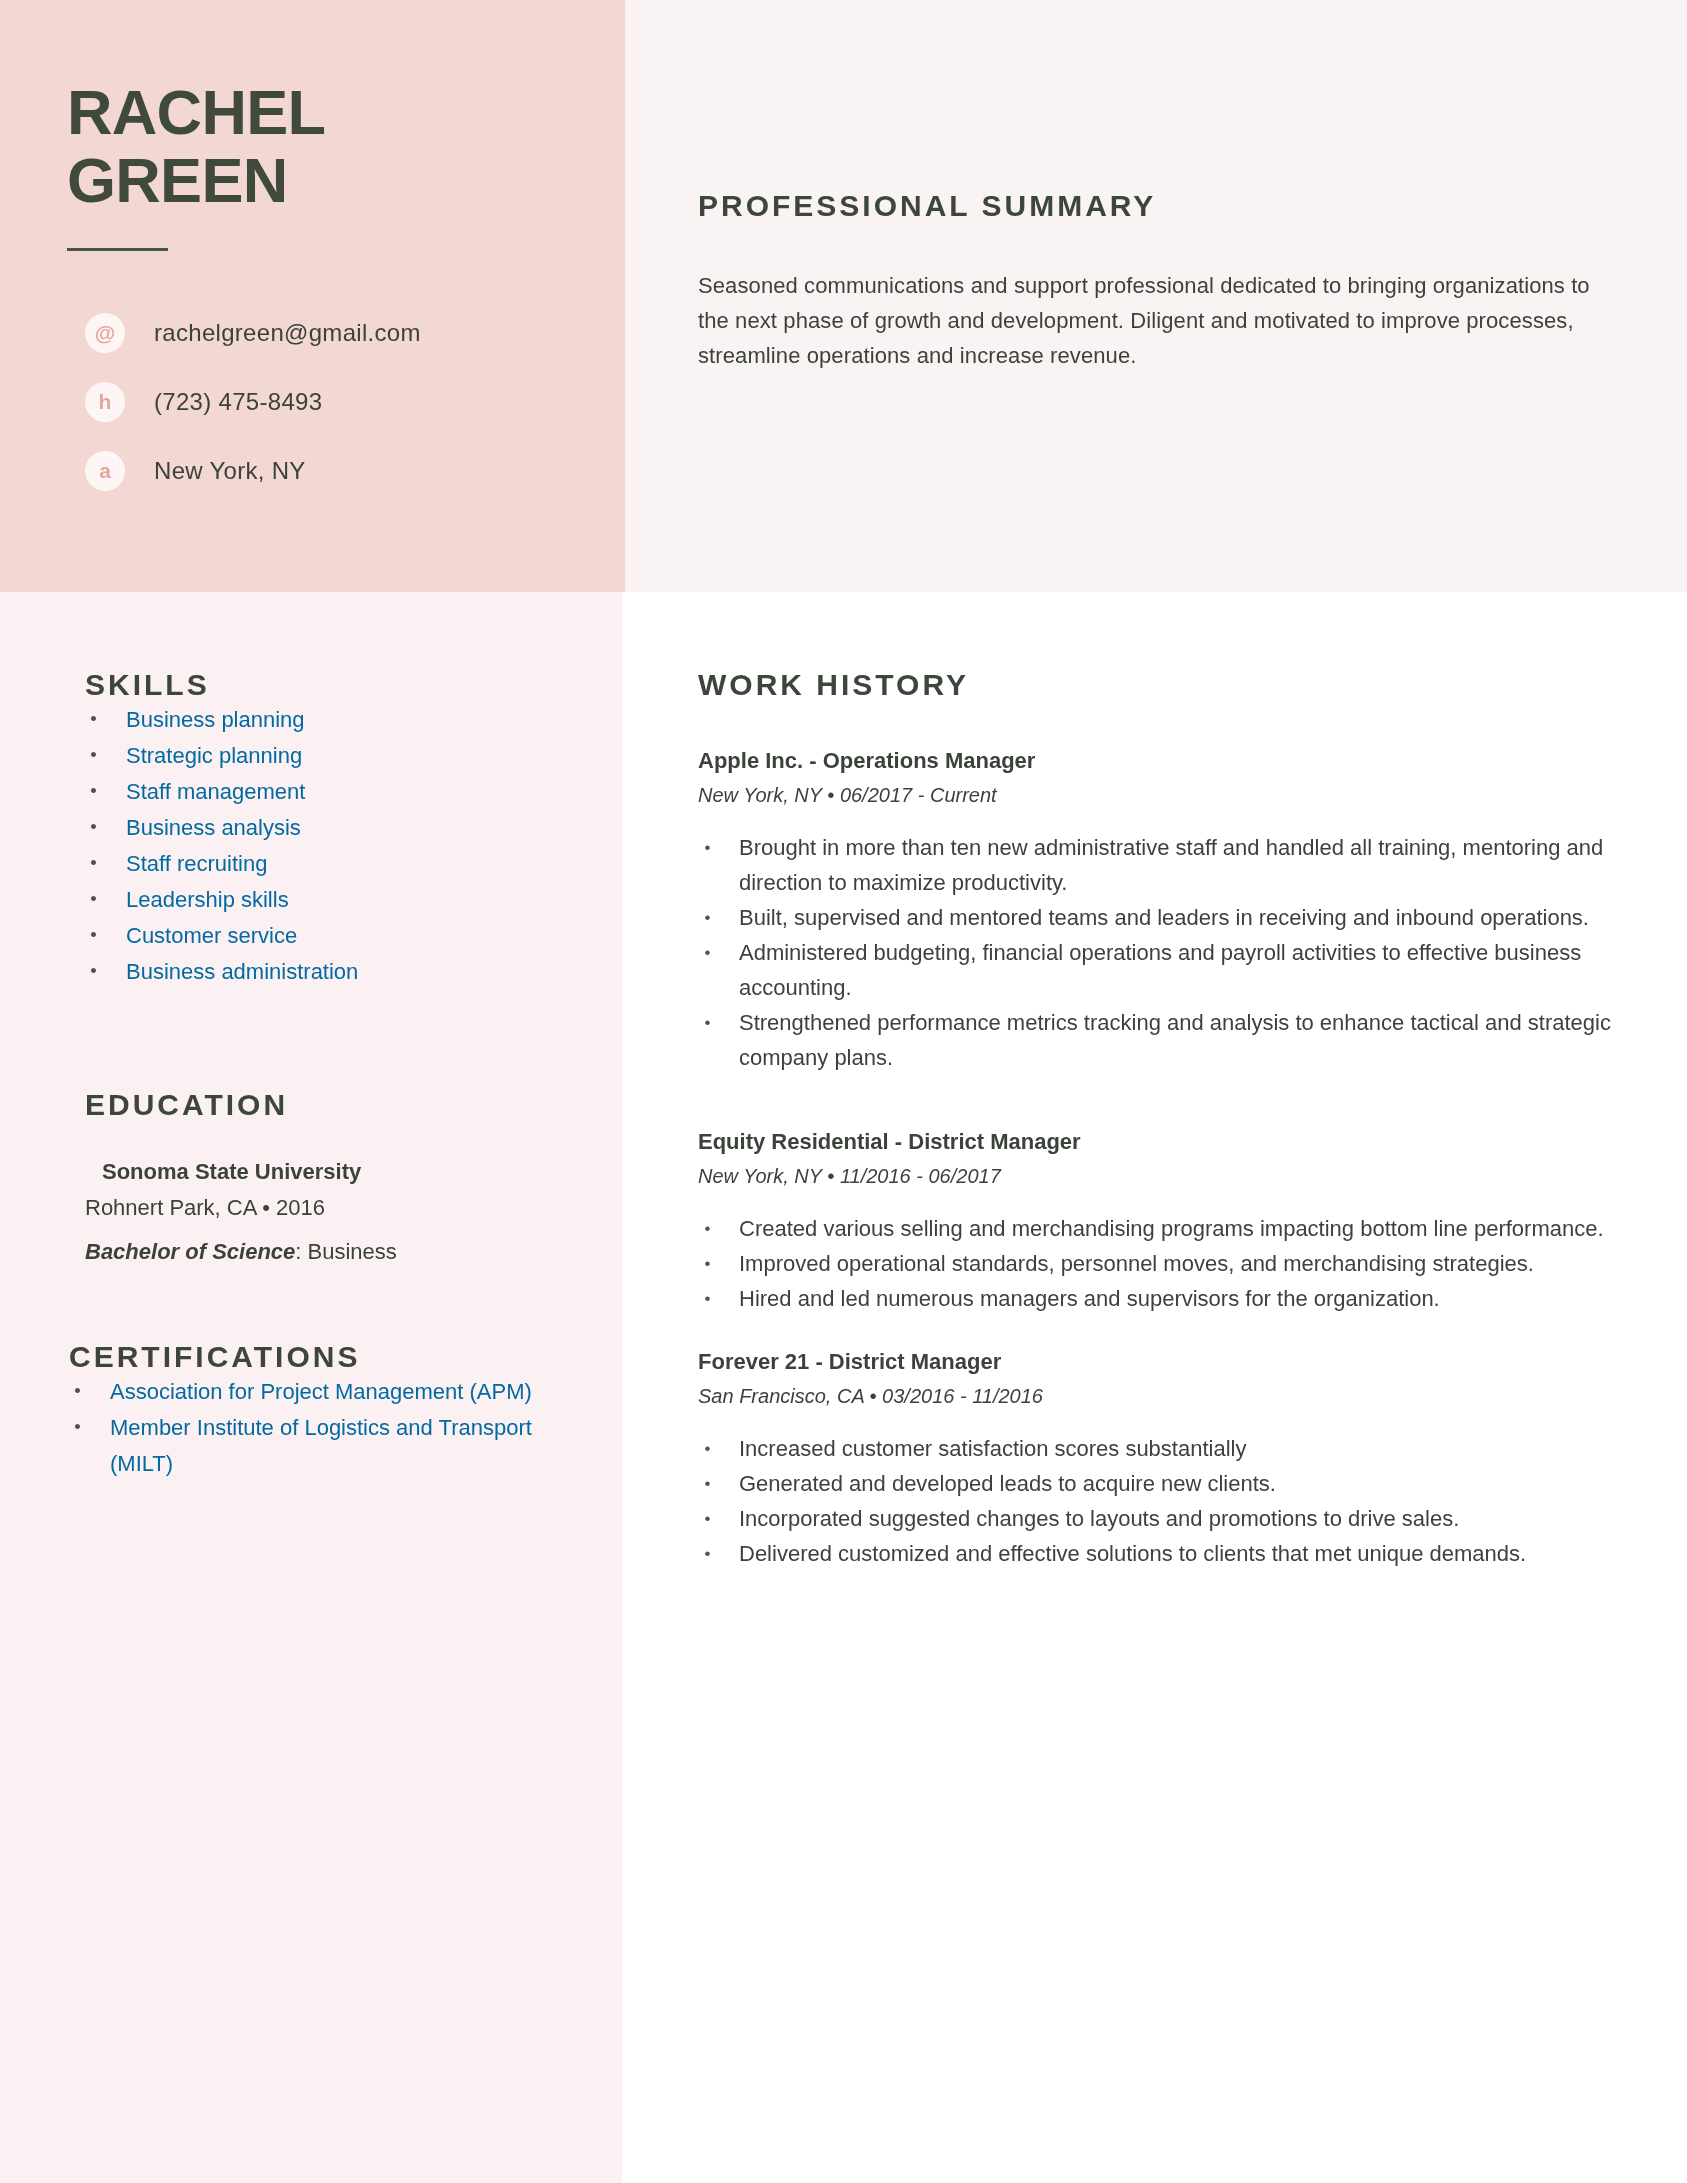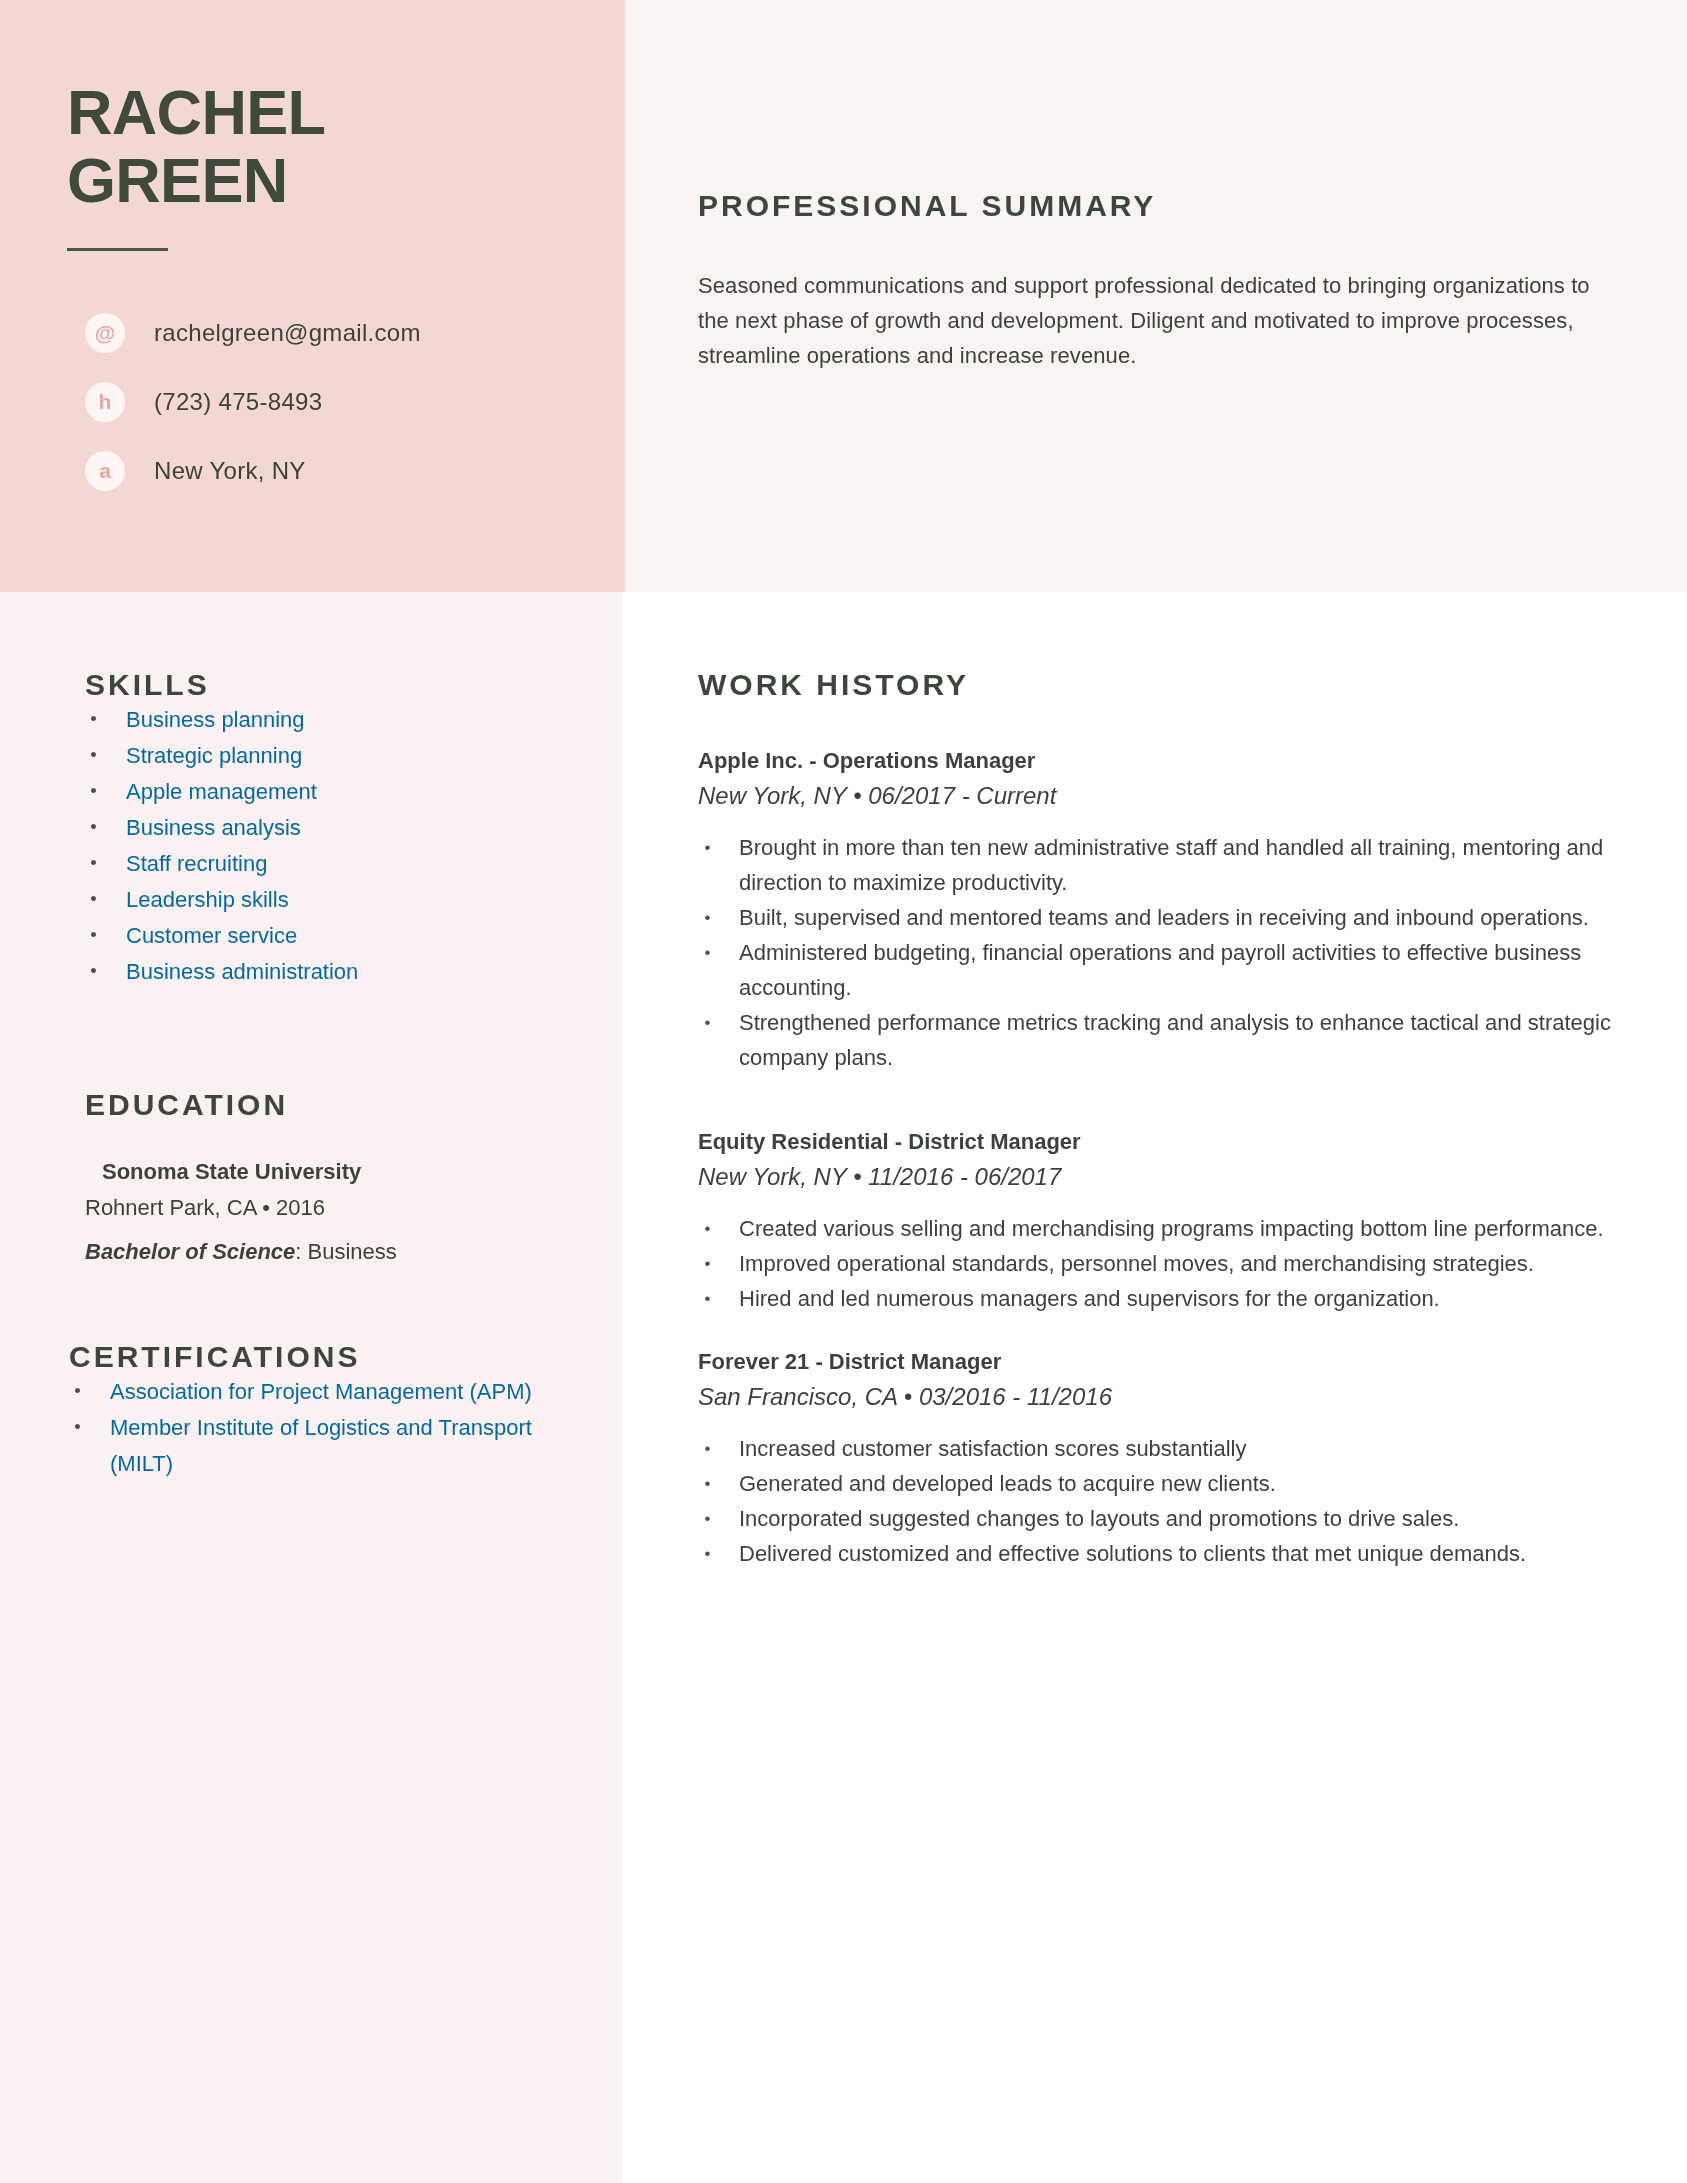--- a/index.html
+++ b/index.html
@@ -192,21 +192,21 @@
   .main-work { position: absolute; left: 698px; top: 668px; width: 920px; }
   .jobs { margin-top: 41px; }
   .job { margin-bottom: 0; }
   .job-title {
     font-size: 22px;
     font-weight: 700;
     color: #3b423a;
     line-height: 35px;
   }
   .job-meta {
-    font-size: 24px;
+    font-size: 20px;
     font-style: italic;
     color: #3b423a;
     line-height: 35px;
   }
   ul.job-bul {
     list-style: none;
     margin: 17px 0 0 0;
     padding: 0;
   }
   ul.job-bul > li {
@@ -263,21 +263,21 @@
   <div class="summary-wrap">
     <div class="sec-head">PROFESSIONAL SUMMARY</div>
     <div class="summary-body">Seasoned communications and support professional dedicated to bringing organizations to the next phase of growth and development. Diligent and motivated to improve processes, streamline operations and increase revenue.</div>
   </div>
 
   <div class="side-skills">
     <div class="sec-head">SKILLS</div>
     <ul class="bul skills-list">
       <li>Business planning</li>
       <li>Strategic planning</li>
-      <li>Apple management</li>
+      <li>Staff management</li>
       <li>Business analysis</li>
       <li>Staff recruiting</li>
       <li>Leadership skills</li>
       <li>Customer service</li>
       <li>Business administration</li>
     </ul>
   </div>
 
   <div class="side-edu">
     <div class="sec-head">EDUCATION</div>

